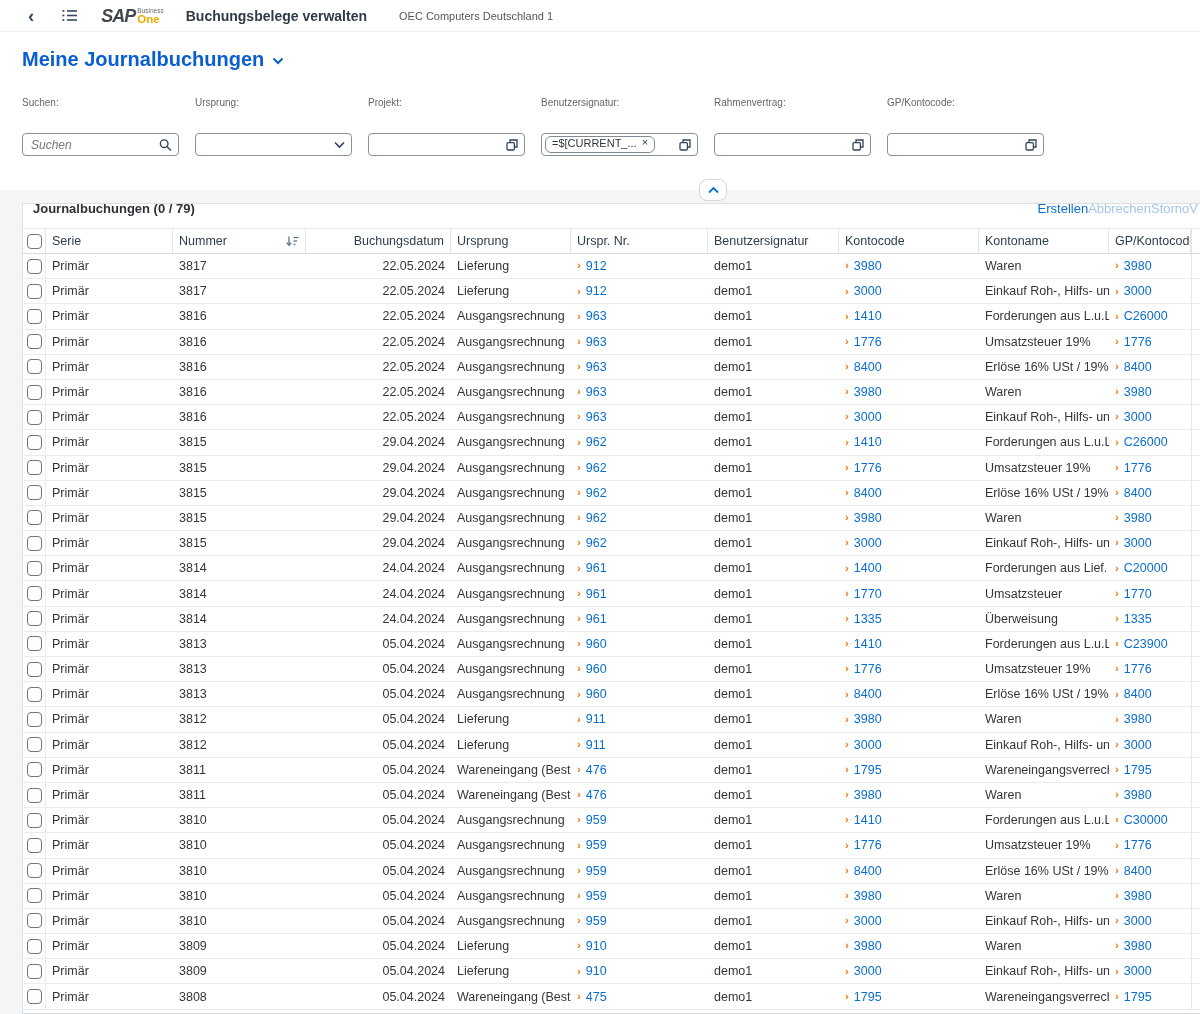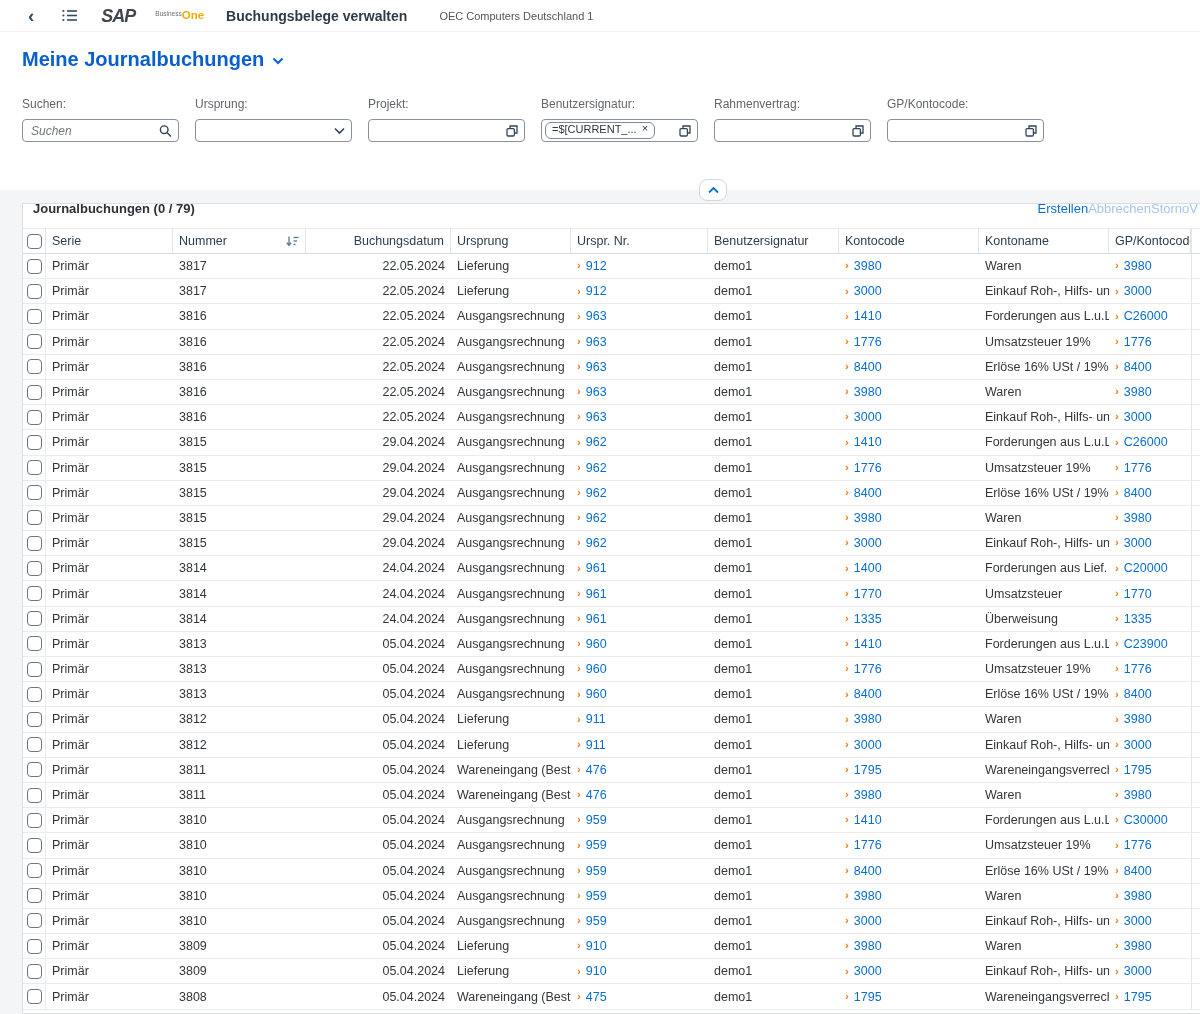--- a/index.html
+++ b/index.html
@@ -4,37 +4,37 @@
 <style>
   *{box-sizing:border-box;margin:0;padding:0}
   html,body{width:1200px;height:1014px;overflow:hidden;background:#fff;
     font-family:"Liberation Sans",sans-serif;color:#32363a;position:relative}
 
   
   .shell{display:flex;align-items:center;height:32px;padding-left:28px;background:#fff;
     border-bottom:1px solid #eef0f2}
   .back{font-size:19px;font-weight:700;color:#354a5f;line-height:1;cursor:pointer}
   .list-ic{margin-left:28px;display:flex;cursor:pointer}
-  .logo{margin-left:24px;display:flex;align-items:center;cursor:default}
+  .logo{margin-left:24px;display:flex;align-items:flex-end;cursor:default}
   .logo .sap{font-size:18px;font-weight:800;font-style:italic;letter-spacing:-1px;color:#41474d;line-height:18px}
-  .logo .b1{display:flex;flex-direction:row;margin-left:20px}
+  .logo .b1{display:flex;flex-direction:column;margin-left:2px}
   .logo .biz{font-size:6.5px;color:#6a6d70;line-height:7px}
   .logo .one{font-size:11.5px;font-weight:800;color:#f0ab00;line-height:11px}
   .shell-title{margin-left:22px;font-size:14px;font-weight:700;color:#2f3a46}
   .company{margin-left:32px;font-size:11px;color:#51575d}
 
   
   .page-title-row{position:absolute;left:22px;top:48px;display:flex;align-items:center;gap:8px}
   .page-title{font-size:20px;font-weight:700;color:#0a5fd0}
   .pt-chev{margin-top:3px}
 
   
   .filters{position:absolute;left:22px;top:97px;display:flex;gap:16px}
   .fgroup{width:157px;flex:0 0 157px}
-  .flabel{display:block;font-size:12px;color:#62676c;margin-bottom:8px;white-space:nowrap}
+  .flabel{display:block;font-size:10px;color:#62676c;margin-bottom:25px;white-space:nowrap}
   .fbox{position:relative;height:23px}
   .fbox input{width:100%;height:23px;border:1px solid #89919a;border-radius:4px;background:#fff;
     padding:0 24px 0 8px;font-size:12px;font-family:inherit;color:#32363a;outline:none}
   .fbox input::placeholder{font-style:italic;color:#74777a}
   .fico{position:absolute;right:7px;top:50%;transform:translateY(-50%);display:flex;cursor:pointer}
   .token{position:absolute;left:4px;top:3px;display:flex;align-items:flex-start;gap:5px;
     border:1px solid #7f8a96;border-radius:6px;background:#fff;height:17px;padding:0 6px;
     font-size:11px;color:#32363a;max-width:118px;white-space:nowrap}
   .token .x{font-size:11px;color:#32363a;cursor:pointer;line-height:1}
 

